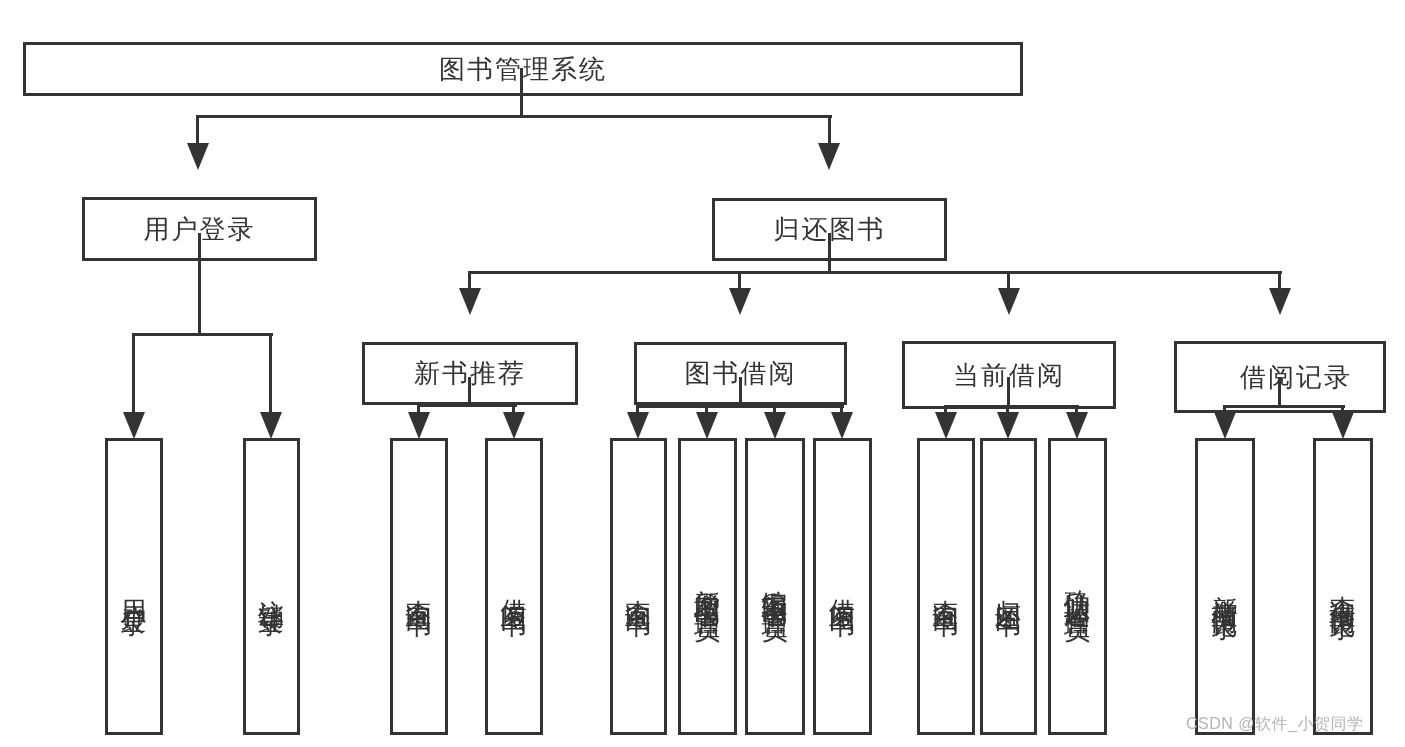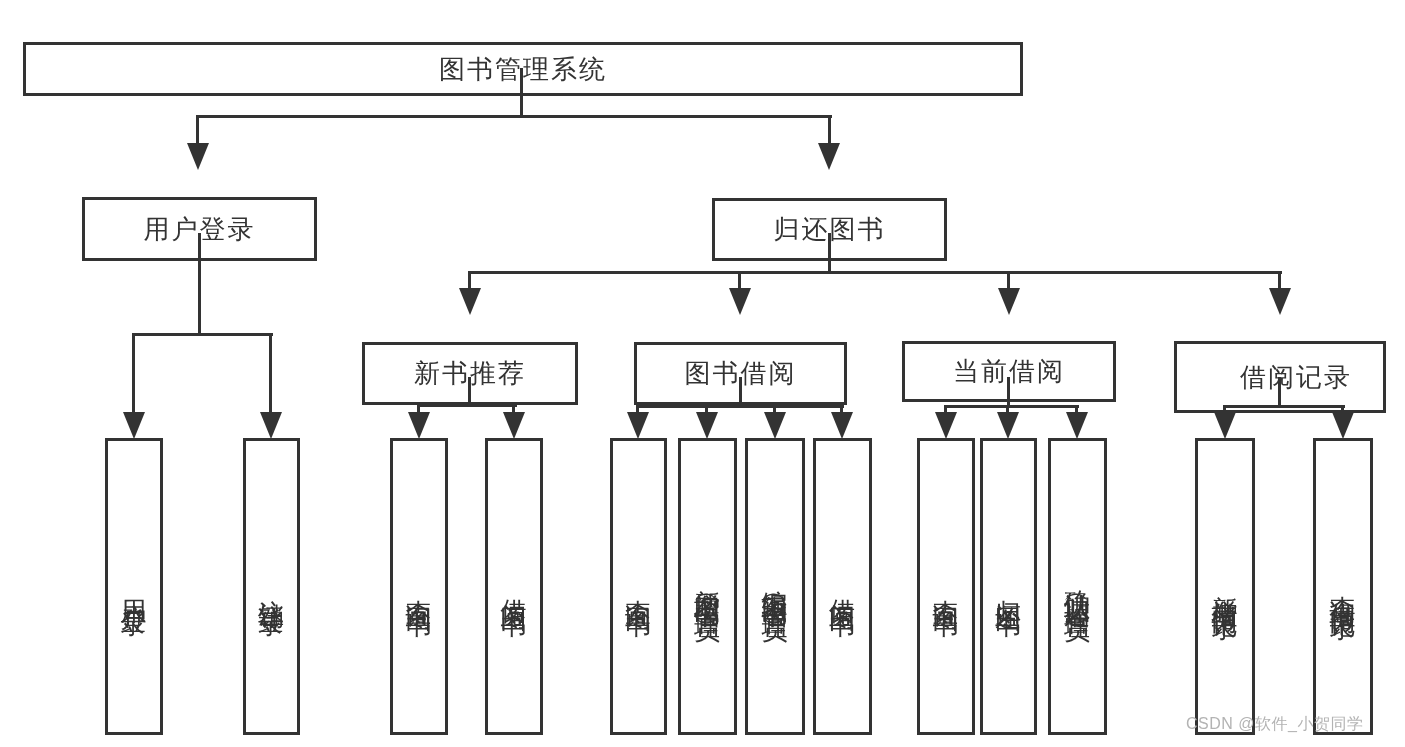--- a/index.html
+++ b/index.html
@@ -57,21 +57,21 @@
   <div class="ln" style="left:738px;top:274px;width:3px;height:16px;"></div>
   <div class="ln" style="left:1007px;top:274px;width:3px;height:16px;"></div>
   <div class="ln" style="left:1278px;top:274px;width:3px;height:16px;"></div>
   <div class="arr" style="left:459px;top:288px;"></div>
   <div class="arr" style="left:729px;top:288px;"></div>
   <div class="arr" style="left:998px;top:288px;"></div>
   <div class="arr" style="left:1269px;top:288px;"></div>
 
   <div class="box h" style="left:634px;top:314px;width:213px;height:63px;">图书借阅</div>
   <div class="box h" style="left:362px;top:314px;width:216px;height:63px;">新书推荐</div>
-  <div class="box h" style="left:902px;top:313px;width:214px;height:61px;">当前借阅</div>
+  <div class="box h" style="left:902px;top:313px;width:214px;height:68px;">当前借阅</div>
   <div class="box h" style="left:1174px;top:313px;width:212px;height:72px;padding-left:32px;">借阅记录</div>
 
   <div class="ln" style="left:468px;top:377px;width:3px;height:30px;"></div>
   <div class="ln" style="left:417px;top:404px;width:100px;height:3px;"></div>
   <div class="ln" style="left:417px;top:407px;width:3px;height:6px;"></div>
   <div class="ln" style="left:512px;top:407px;width:3px;height:6px;"></div>
   <div class="arr" style="left:408px;top:412px;"></div>
   <div class="arr" style="left:503px;top:412px;"></div>
 
   <div class="ln" style="left:739px;top:377px;width:3px;height:31px;"></div>

